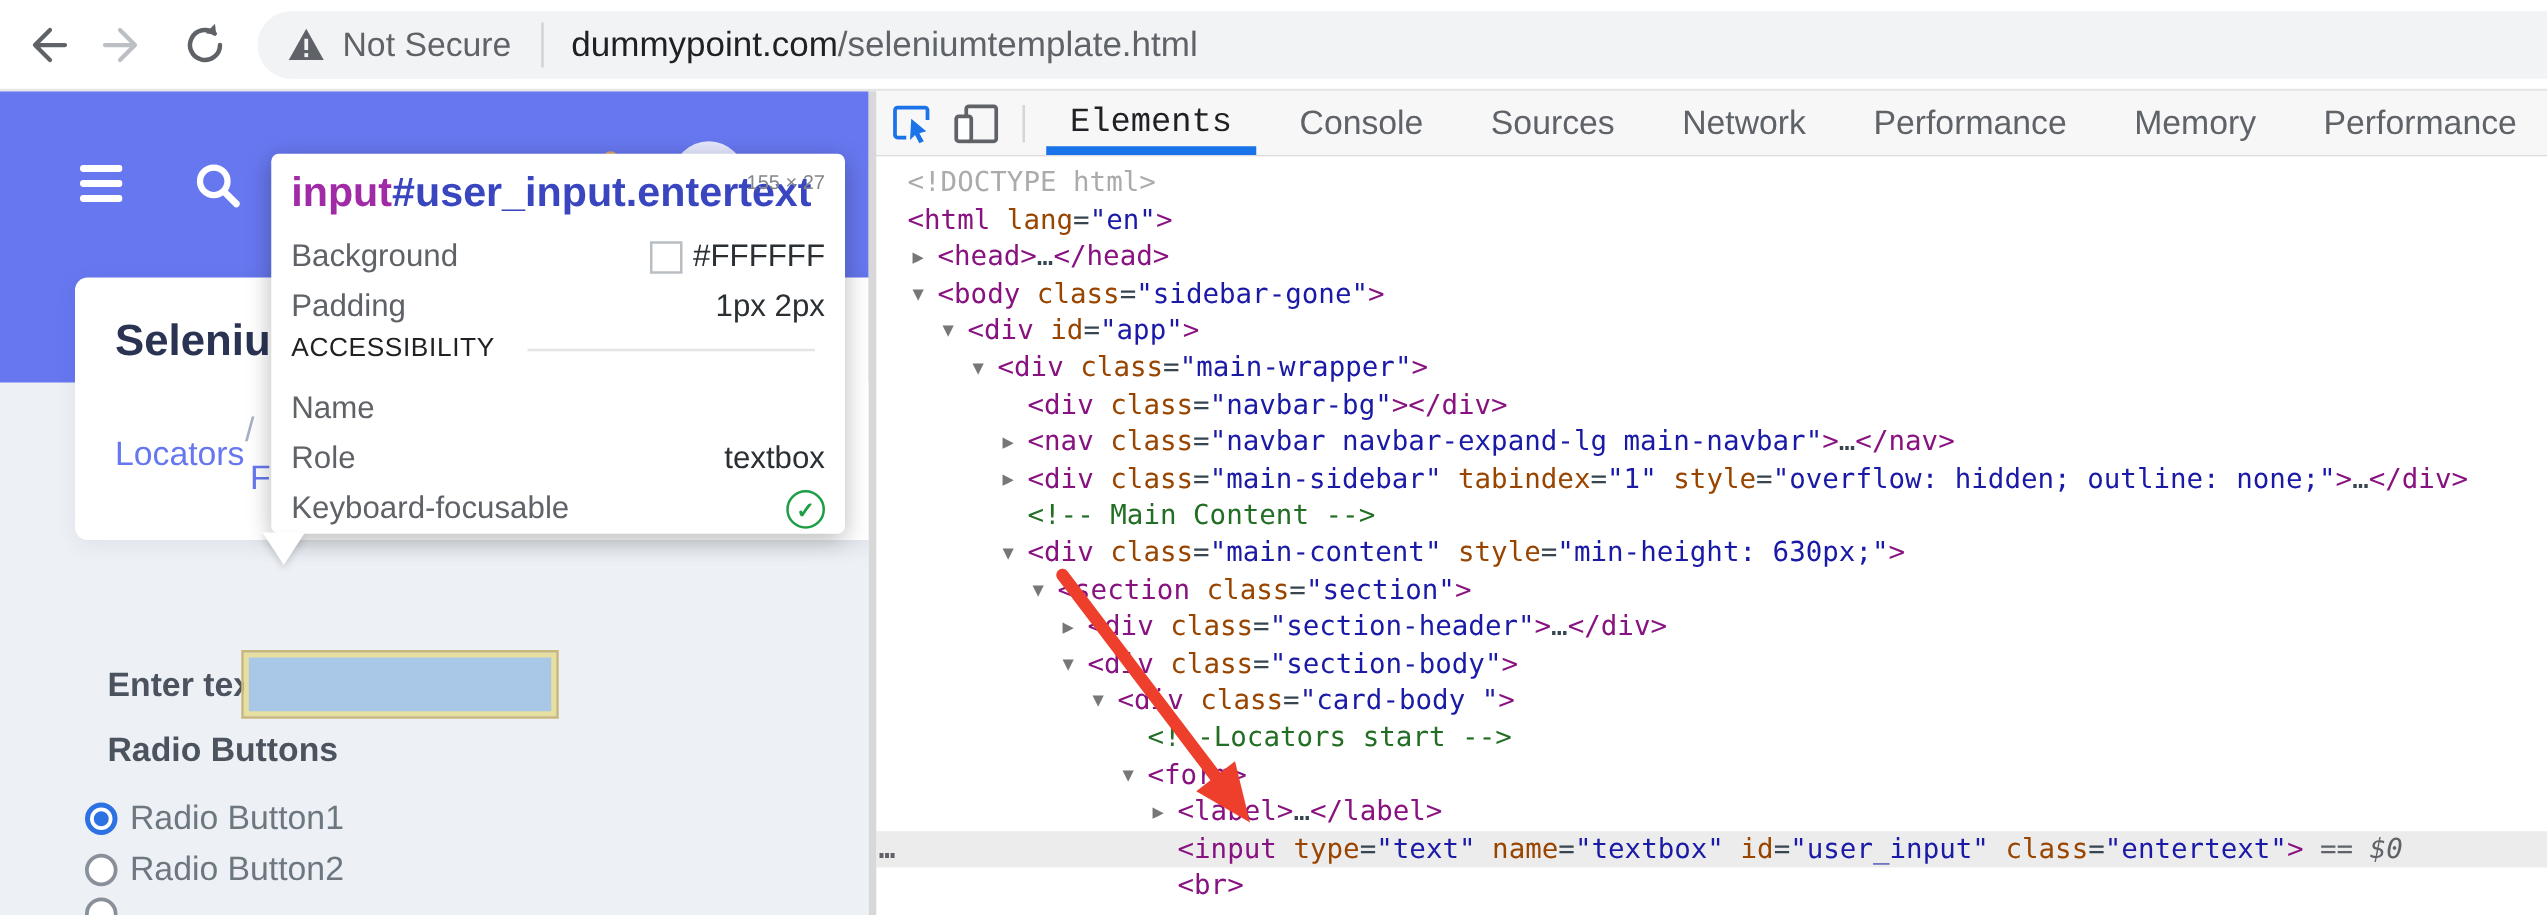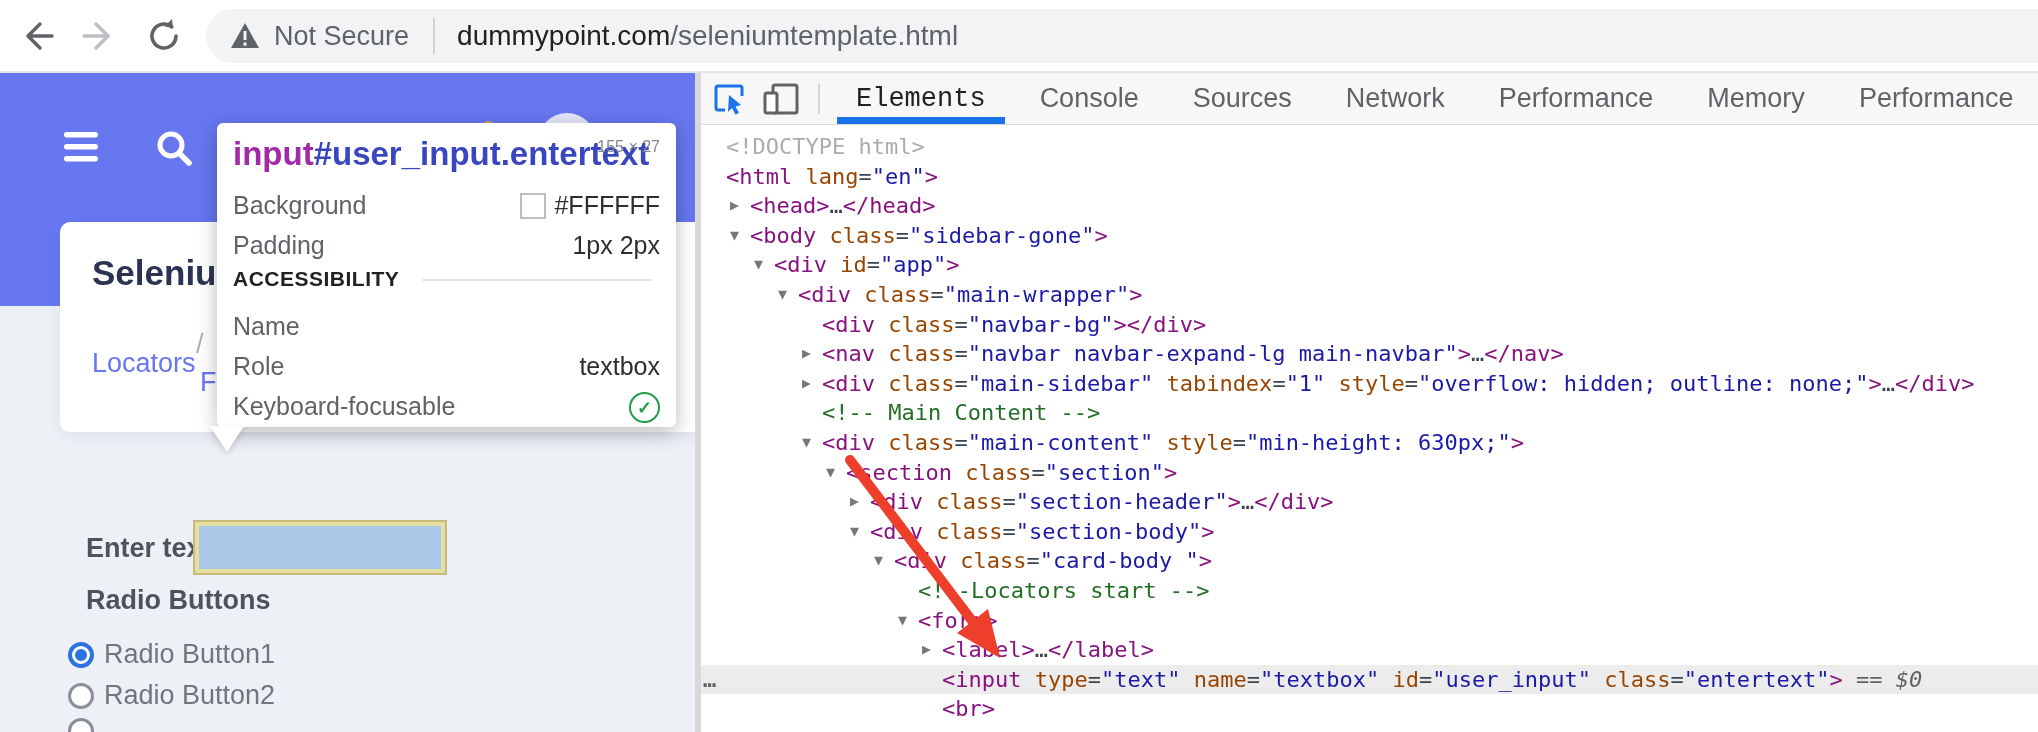--- a/index.html
+++ b/index.html
@@ -47,21 +47,21 @@
            border-left:17px solid transparent;border-right:17px solid transparent;border-top:26px solid #fff;
            filter:drop-shadow(0 3px 3px rgba(0,0,0,.15));z-index:31;}
   #tt-title{position:absolute;left:16px;top:12px;font-size:33px;font-weight:700;white-space:nowrap;}
   #tt-tag{color:#a12ba7;}
   #tt-sel{color:#3a46c0;}
   #tt-size{position:absolute;right:16px;top:15px;font-size:16px;color:#82878c;}
   .tt-row{position:absolute;left:16px;right:16px;height:40px;margin-top:16px;}
   .tt-label{position:absolute;left:0;font-size:25px;color:#5f6368;}
   .tt-value{position:absolute;right:0;font-size:25px;color:#2a2f33;display:flex;align-items:center;}
   .tt-swatch{width:22px;height:22px;background:#fff;border:2px solid #b9bec3;display:inline-block;margin-right:8px;}
-  #tt-a11y-header{position:absolute;left:16px;top:144px;font-size:21px;font-weight:700;color:#202124;letter-spacing:.5px;}
+  #tt-a11y-header{position:absolute;left:16px;top:144px;font-size:21px;font-weight:400;color:#202124;letter-spacing:.5px;}
   #tt-a11y-line{position:absolute;left:205px;right:24px;top:156px;height:2px;background:#e4e4e4;}
   .tt-check{width:27px;height:27px;border:2px solid #1e9e46;border-radius:50%;color:#1e9e46;font-size:18px;
             display:flex;align-items:center;justify-content:center;font-weight:700;}
 
   
   #split-divider{position:absolute;left:695px;top:73px;width:6px;height:659px;background:#d8d8d8;z-index:40;}
   #devtools{position:absolute;left:701px;top:73px;width:1337px;height:659px;background:#fff;z-index:20;}
   #dt-toolbar{position:absolute;left:0;top:0;width:100%;height:51px;background:#f7f7f7;border-bottom:1px solid #dadada;}
   .dt-ic{position:absolute;top:10px;}
   #dt-sep{position:absolute;left:117px;top:11px;width:2px;height:30px;background:#d5d5d5;}

